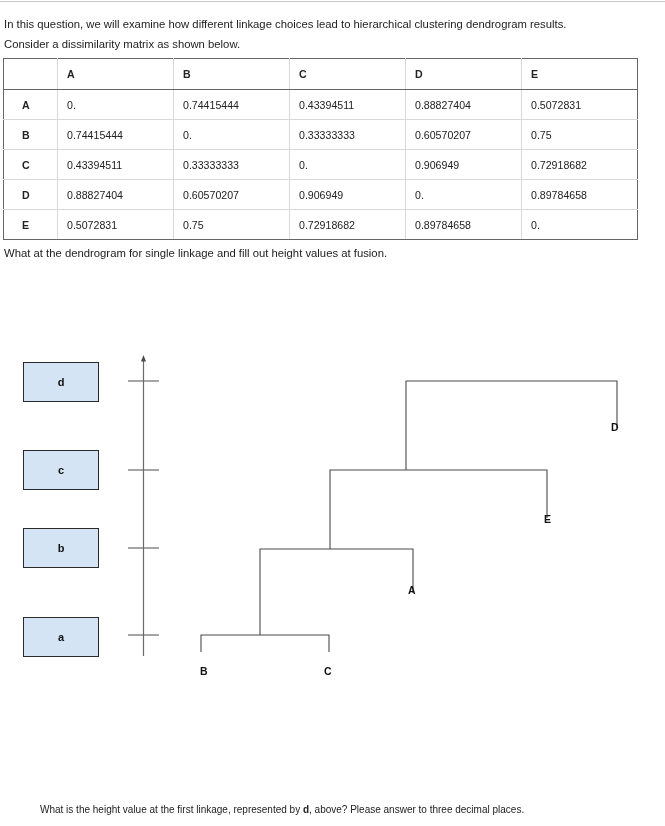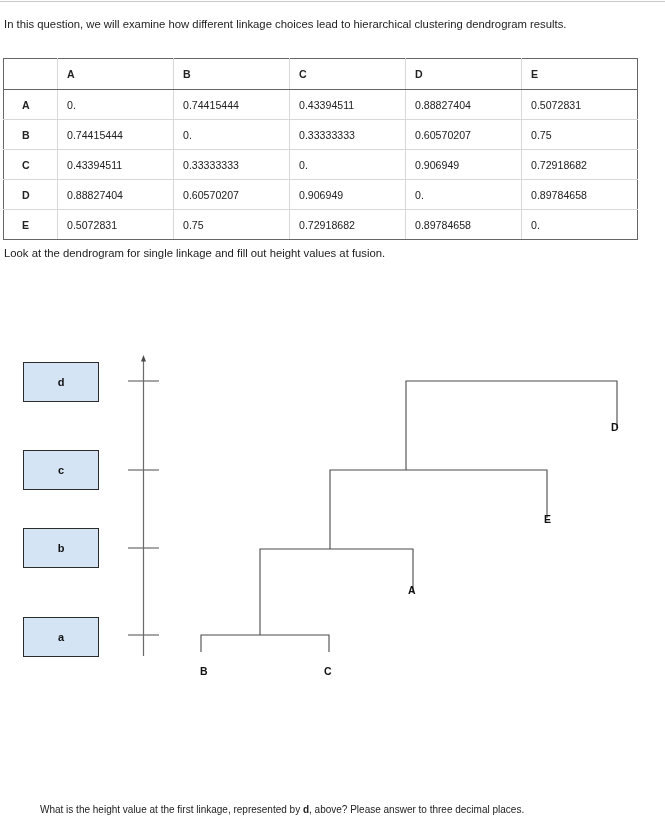--- a/index.html
+++ b/index.html
@@ -130,20 +130,21 @@
   }
   .question-bottom b { font-weight: bold; }
 </style>
 </head>
 <body>
 
 <div class="top-rule"></div>
 
 <div class="intro">
   <span>In this question, we will examine how different linkage choices lead to hierarchical clustering dendrogram results.</span>
+  <span class="l2">Consider a dissimilarity matrix as shown below.</span>
 </div>
 
 <table class="matrix">
   <colgroup>
     <col class="c0">
       <col class="cx">
       <col class="cx">
       <col class="cx">
       <col class="cx">
       <col class="cx">
@@ -195,21 +196,21 @@
       <th>E</th>
       <td>0.5072831</td>
       <td>0.75</td>
       <td>0.72918682</td>
       <td>0.89784658</td>
       <td>0.</td>
     </tr>
   </tbody>
 </table>
 
-<div class="prompt-mid">Look at the dendrogram for single linkage and fill out height values at fusion.</div>
+<div class="prompt-mid">What at the dendrogram for single linkage and fill out height values at fusion.</div>
 
 <div class="ansbox" id="box-d">
   <span>d</span>
 </div>
 <div class="ansbox" id="box-c">
   <span>c</span>
 </div>
 <div class="ansbox" id="box-b">
   <span>b</span>
 </div>

